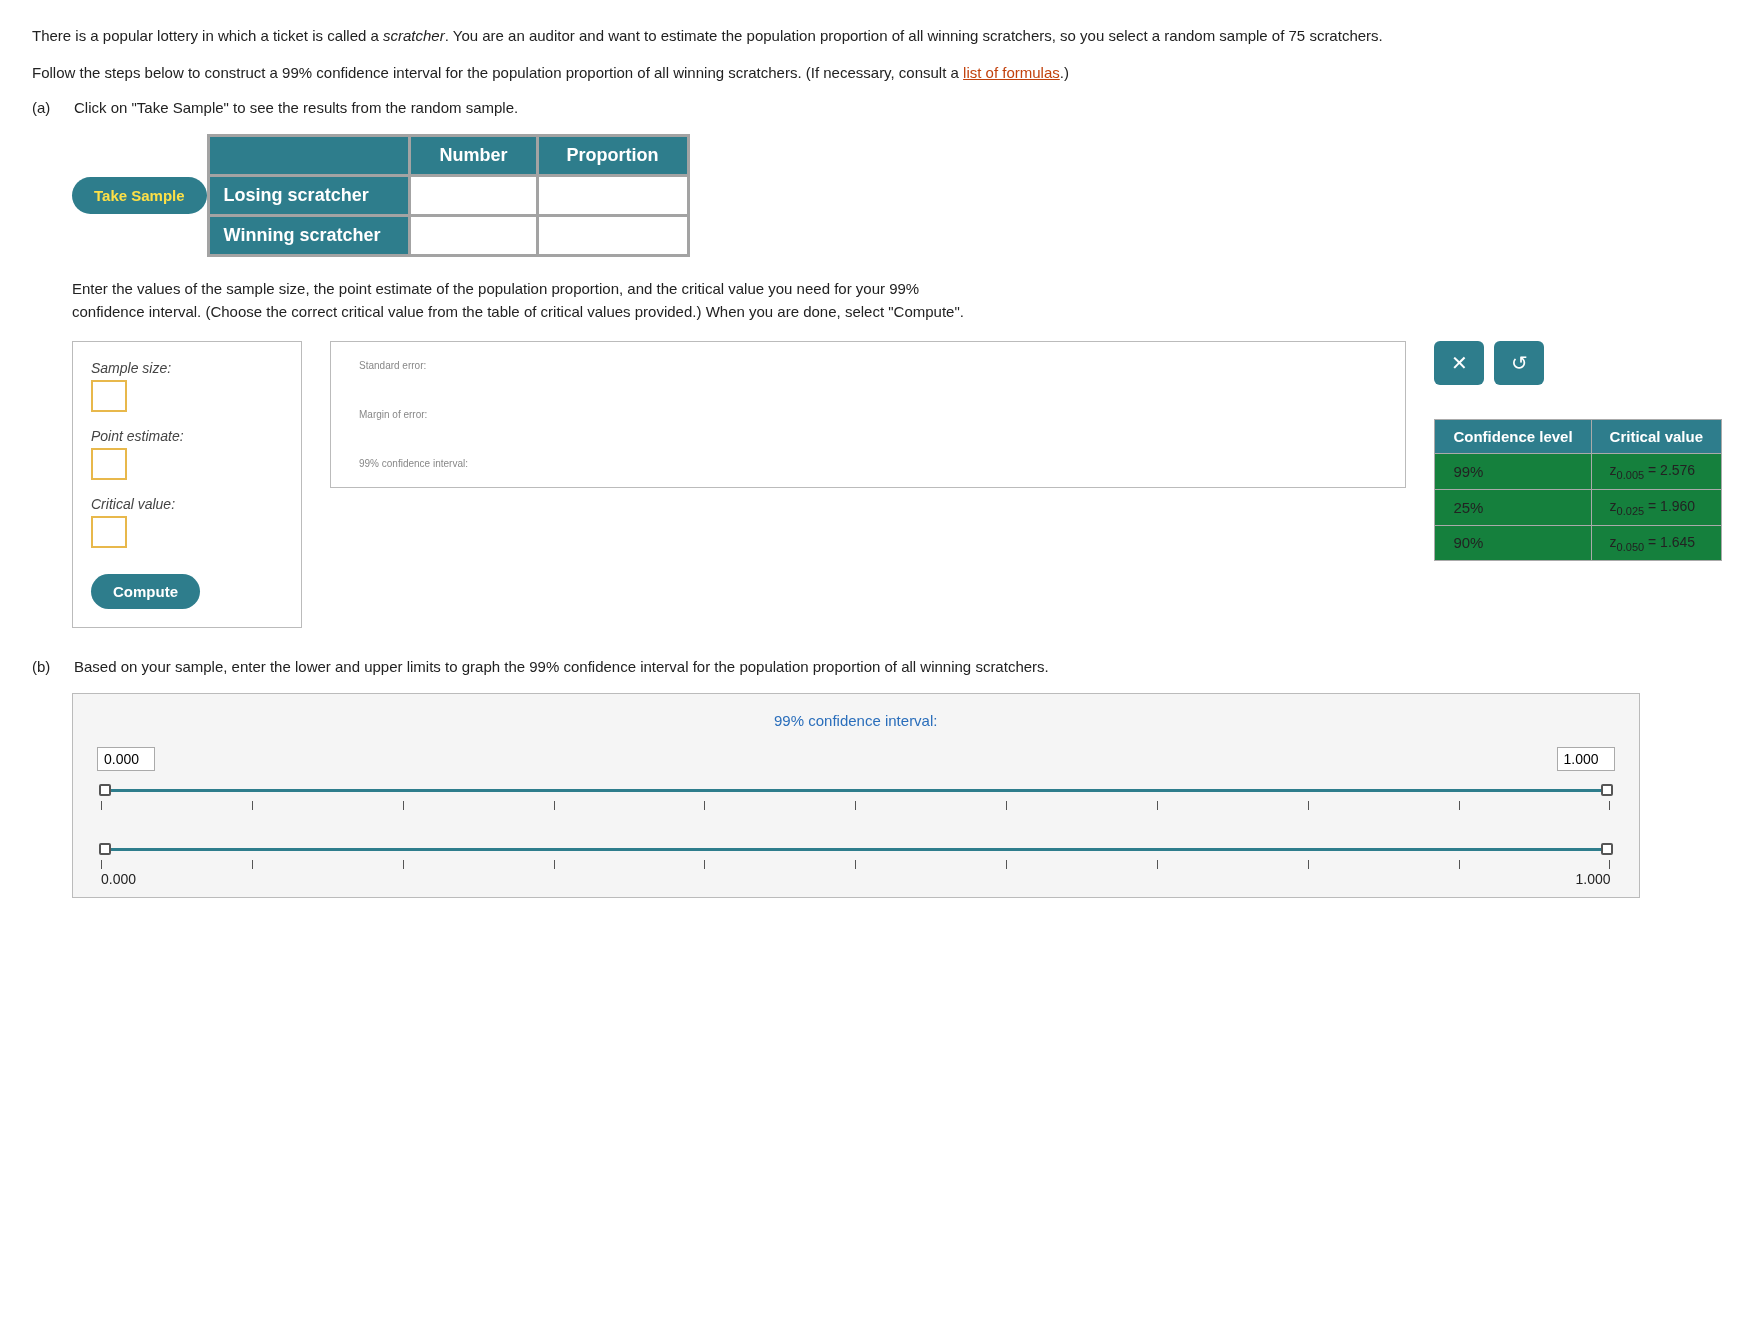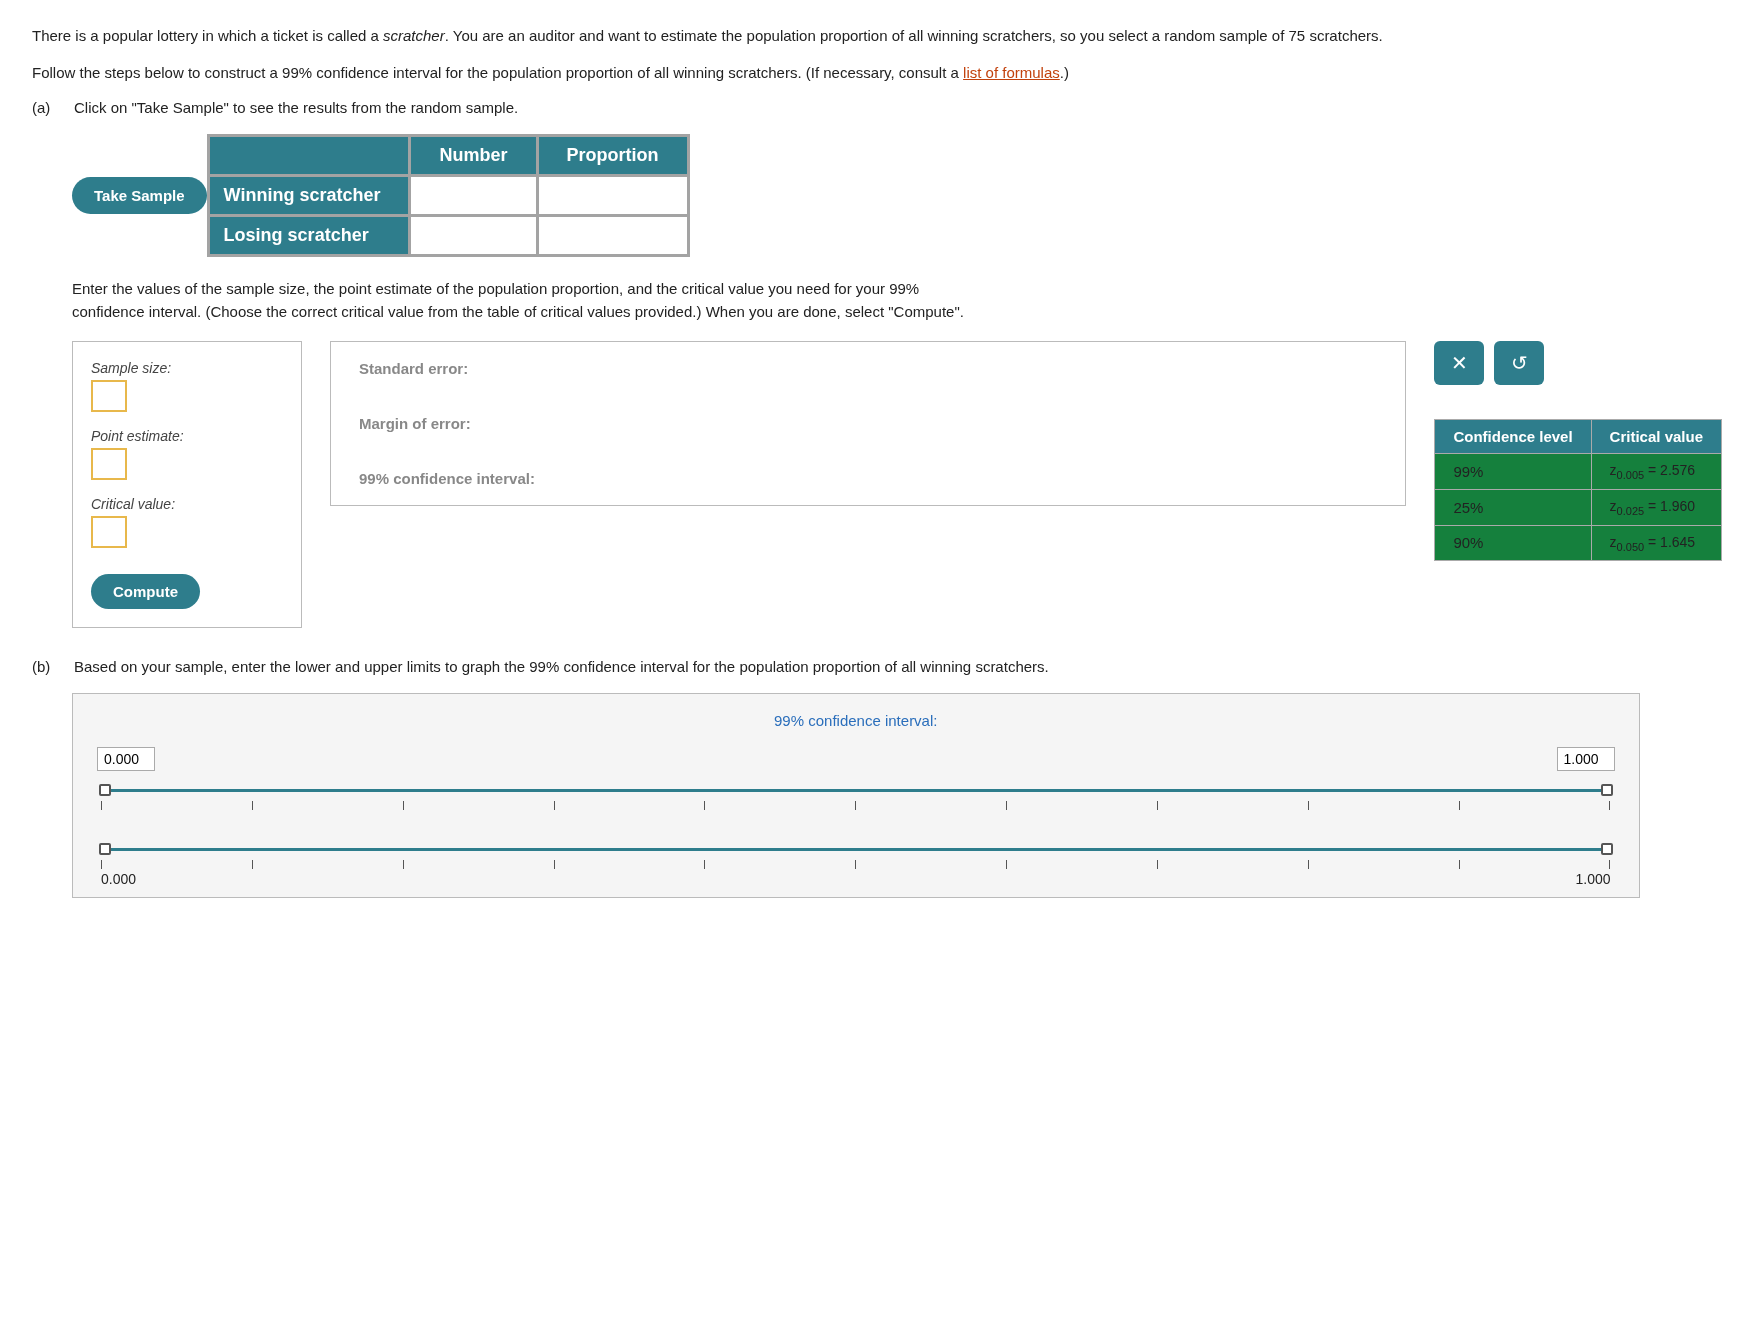--- a/index.html
+++ b/index.html
@@ -15,21 +15,21 @@
     .italic { font-style: italic; }
     .link { color: #c2410c; text-decoration: underline; cursor: pointer; }
     .section-label { display: flex; gap: 18px; margin-bottom: 18px; }
     .section-letter { font-size: 15px; min-width: 24px; }
 
     
     .part-a-content { margin-left: 40px; }
     .sample-table-wrapper { display: flex; align-items: center; gap: 0; margin-bottom: 20px; }
     .take-sample-btn {
       background: #2e7d8c;
-      color: #ffffff;
+      color: #fde047;
       border: none;
       border-radius: 20px;
       padding: 10px 22px;
       font-size: 15px;
       font-weight: bold;
       cursor: pointer;
       margin-right: 0px;
       white-space: nowrap;
     }
     .sample-table {
@@ -114,23 +114,22 @@
       flex: 1;
       display: flex;
       flex-direction: column;
       gap: 0;
     }
     .result-row {
       display: flex;
       align-items: flex-end;
       gap: 10px;
       margin-bottom: 38px;
-      font-size: 15px;
+      font-size: 10px;
       color: #888;
-      font-weight: bold;
     }
     .result-row:last-child { margin-bottom: 0; }
     .result-label { min-width: 155px; color: #888; }
     .result-value { color: #222; }
 
     
     .icon-btn-group {
       display: flex;
       gap: 10px;
       margin-bottom: 20px;
@@ -228,26 +227,26 @@
     <table class="sample-table">
       <thead>
         <tr>
           <th></th>
           <th>Number</th>
           <th>Proportion</th>
         </tr>
       </thead>
       <tbody>
         <tr>
-          <td class="row-label">Winning scratcher</td>
+          <td class="row-label">Losing scratcher</td>
           <td class="data-cell"></td>
           <td class="data-cell"></td>
         </tr>
         <tr>
-          <td class="row-label">Losing scratcher</td>
+          <td class="row-label">Winning scratcher</td>
           <td class="data-cell"></td>
           <td class="data-cell"></td>
         </tr>
       </tbody>
     </table>
   </div>
 
   <p style="margin-bottom:18px; max-width:900px;">Enter the values of the sample size, the point estimate of the population proportion, and the critical value you need for your 99% confidence interval. (Choose the correct critical value from the table of critical values provided.) When you are done, select "Compute".</p>
 
   <div class="compute-section">

